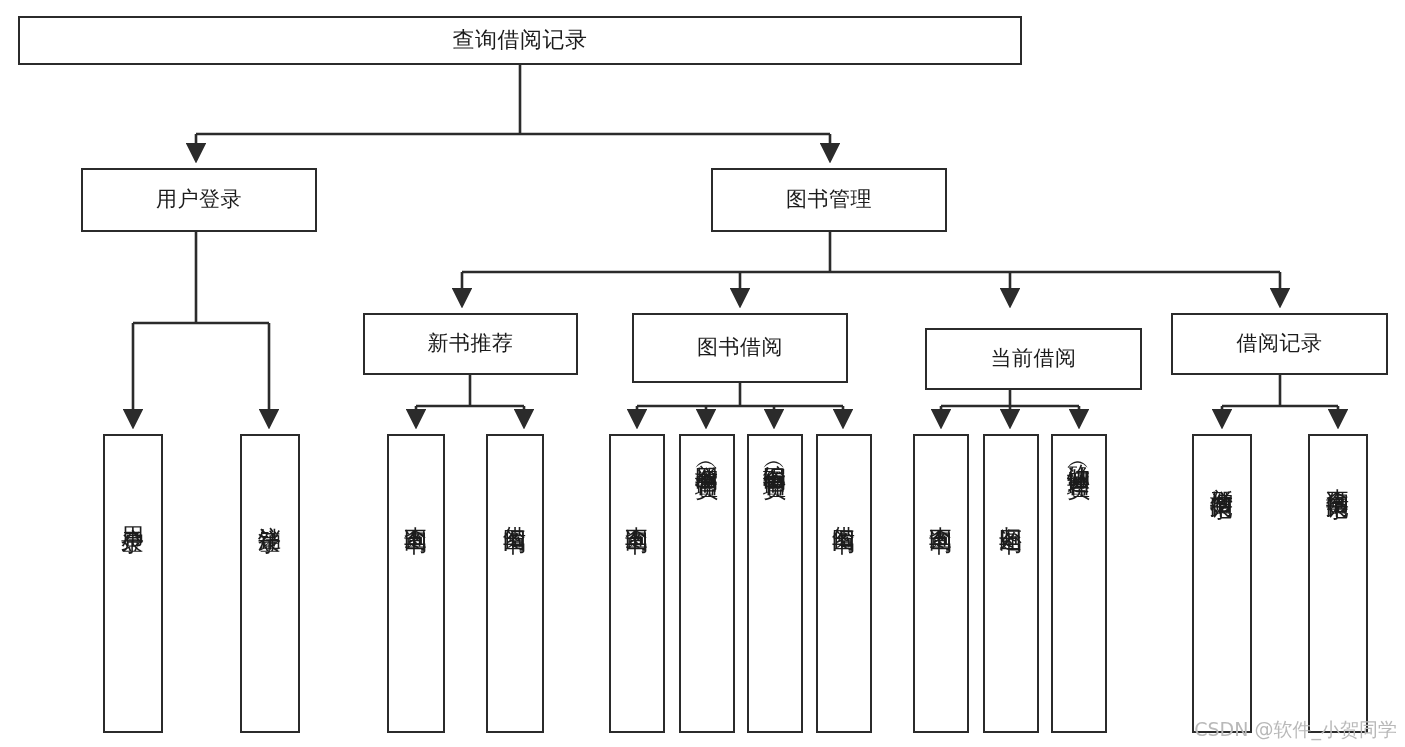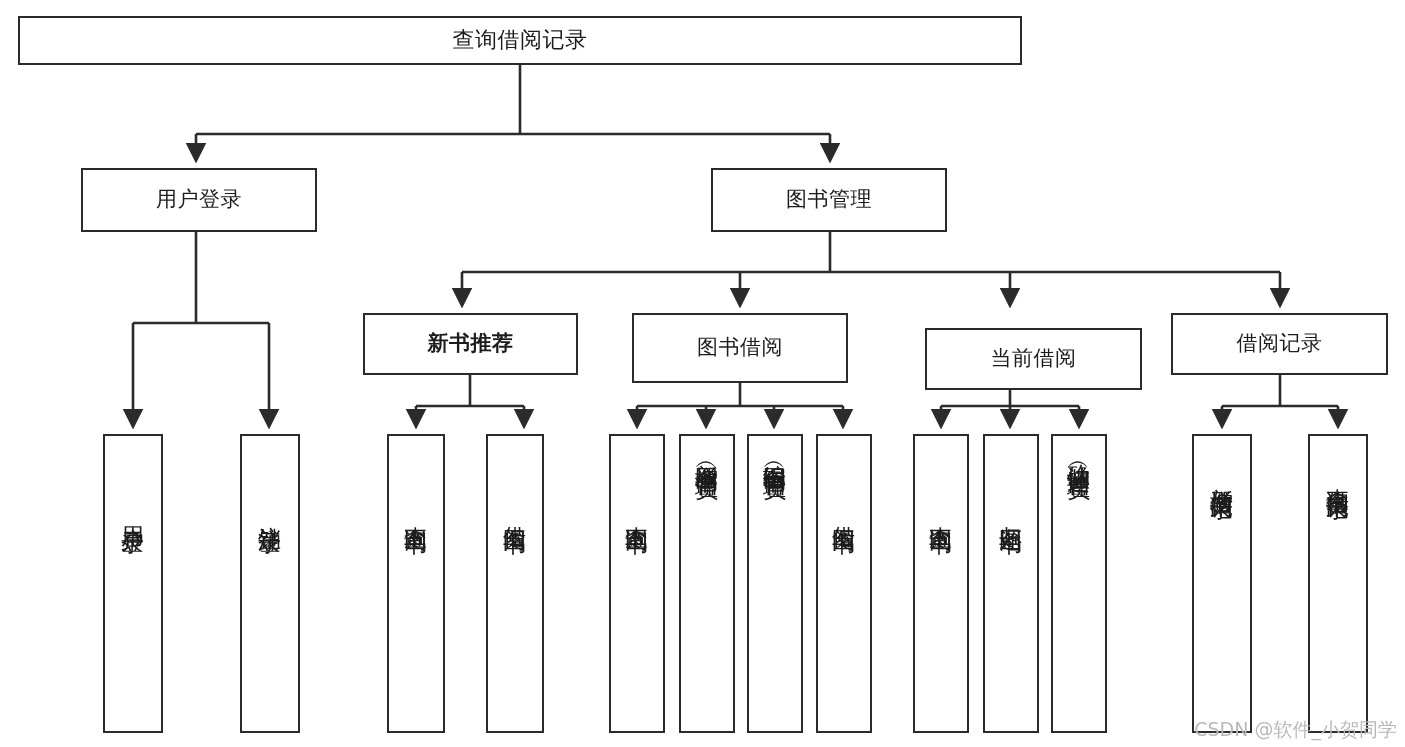--- a/index.html
+++ b/index.html
@@ -119,21 +119,21 @@
   </div>
 
   <div class="node h" style="left:81px;top:168px;width:236px;height:64px;">
     <span class="label">用户登录</span>
   </div>
 
   <div class="node h" style="left:711px;top:168px;width:236px;height:64px;">
     <span class="label">图书管理</span>
   </div>
 
-  <div class="node h" style="left:363px;top:313px;width:215px;height:62px;font-weight:bold;">
+  <div class="node h" style="left:363px;top:313px;width:215px;height:62px;">
     <span class="label">新书推荐</span>
   </div>
 
   <div class="node h" style="left:632px;top:313px;width:216px;height:70px;">
     <span class="label">图书借阅</span>
   </div>
 
   <div class="node h" style="left:901px;top:328px;width:217px;height:62px;margin-left:24px;">
     <span class="label">当前借阅</span>
   </div>

